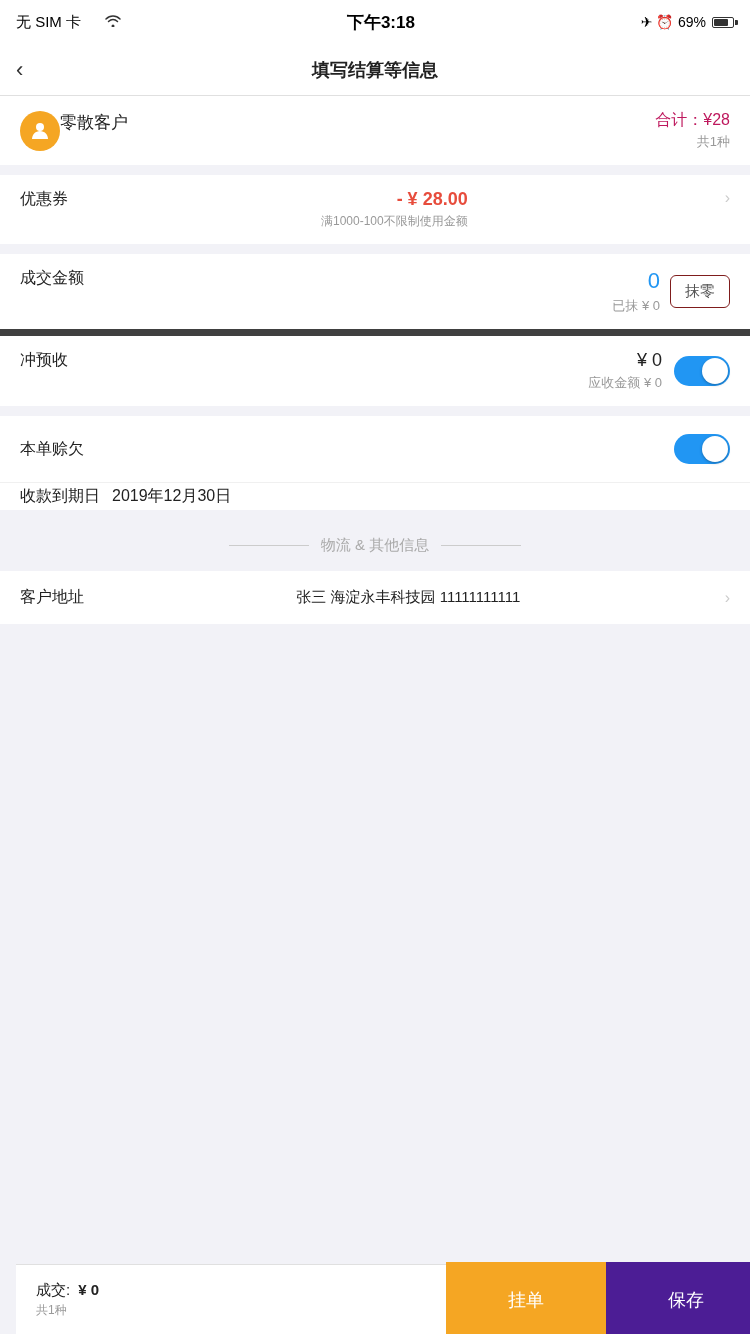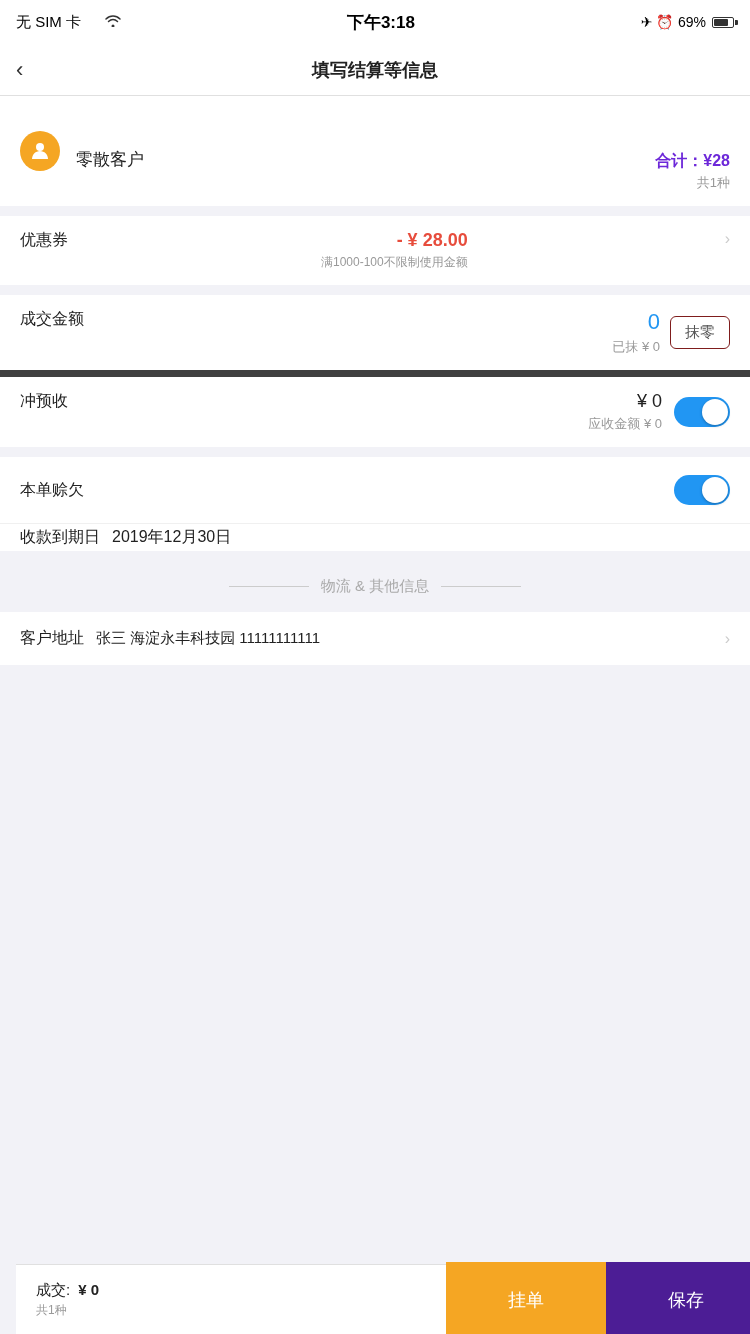--- a/index.html
+++ b/index.html
@@ -88,31 +88,31 @@
     }
 
     
     .customer-row {
       background: #fff;
       padding: 14px 20px;
       display: flex;
       align-items: center;
       justify-content: space-between;
     }
-    .customer-left { display: flex; align-items: flex-end; gap: 16px; }
+    .customer-left { display: flex; align-items: flex-start; gap: 0; }
     .customer-avatar {
       width: 40px; height: 40px;
       background: #f5a623;
       border-radius: 50%;
       display: flex; align-items: center; justify-content: center;
     }
     .customer-avatar svg { width: 24px; height: 24px; }
     .customer-name { font-size: 17px; color: #222; font-weight: 500; }
     .customer-right { text-align: right; }
-    .customer-total { font-size: 16px; color: #6d28d9; font-weight: 700; margin-top: 41px; }
+    .customer-total { font-size: 16px; color: #be185d; font-weight: 400; }
     .customer-count { font-size: 13px; color: #999; margin-top: 2px; }
 
     
     .row-item {
       background: #fff;
       padding: 14px 20px;
       display: flex;
       justify-content: space-between;
       border-top: 7px solid #404040;
     }
@@ -208,21 +208,21 @@
 
     
     .address-row {
       background: #fff;
       padding: 16px 20px;
       display: flex;
       align-items: center;
       justify-content: space-between;
     }
     .address-label { font-size: 16px; color: #222; flex-shrink: 0; margin-right: 12px; }
-    .address-value { font-size: 15px; color: #222; flex: 1; }
+    .address-value { font-size: 15px; color: #222; flex: 1; text-align: center; }
     .address-right { display: flex; align-items: center; }
 
     
     .bottom-fill {
       background: #f2f2f7;
       flex: 1;
       min-height: 200px;
     }
 
     

